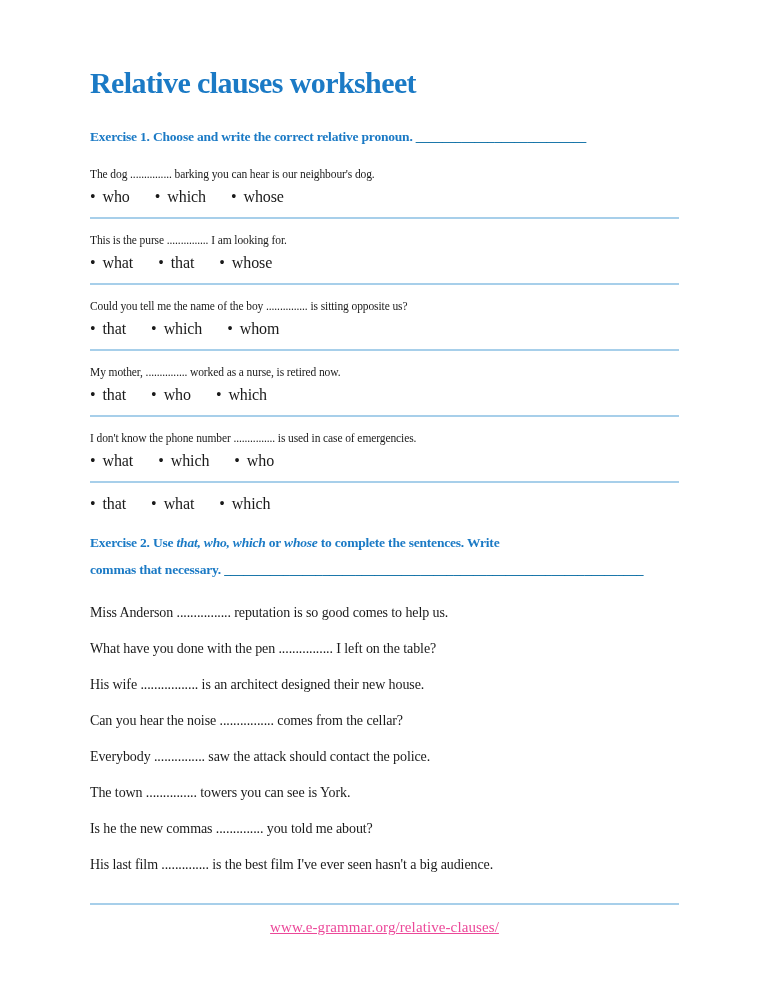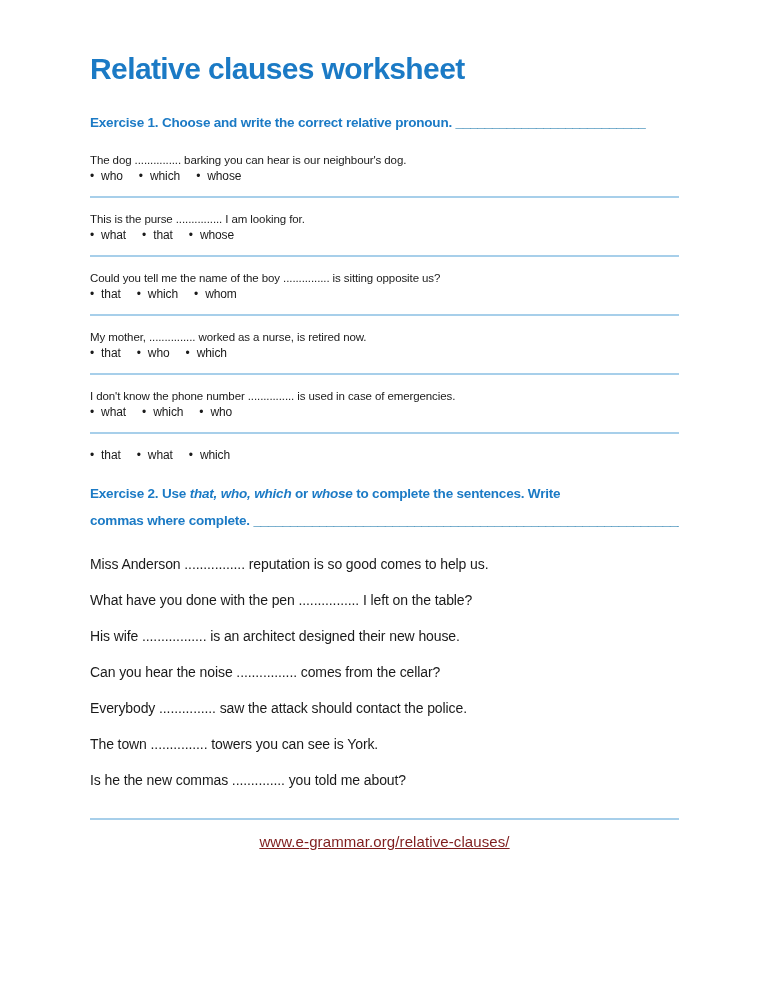--- a/index.html
+++ b/index.html
@@ -1,21 +1,21 @@
 <!DOCTYPE html>
 <html><head>
 <meta charset="utf-8">
 <style>
   html, body { margin: 0; padding: 0; background: #ffffff; }
   body {
     width: 768px; height: 994px; overflow: hidden;
     font-family: "Liberation Sans", sans-serif;
     color: #1a1a1a;
   }
-  .page { padding: 54px 89px 0 90px; }
+  .page { padding: 68px 89px 0 90px; font-family: Liberation Serif, serif; }
 
   h1.title {
     font-size: 30px; font-weight: bold; color: #1b7ac5;
     margin: 0; letter-spacing: -0.6px; line-height: 30px;
   }
 
   .ex-heading {
     font-size: 13.5px; font-weight: bold; color: #1b7ac5;
     margin: 30px 0 0 0; letter-spacing: -0.2px;
     white-space: nowrap; overflow: hidden; line-height: 17px;
@@ -24,22 +24,22 @@
   .ex-heading em { font-style: italic; }
 
   .ex2-heading { margin-top: 18px; line-height: 27px; }
 
   .q { margin: 0; }
   .q-first { margin-top: 22px; }
   .q-sentence {
     margin: 0; font-size: 11.5px; line-height: 14px; letter-spacing: -0.1px;
   }
   .q-options {
-    margin-top: 2px; font-size: 12px; line-height: 14px;
-    display: flex; column-gap: 16px; letter-spacing: -0.1px;
+    margin-top: 9px; font-size: 16px; line-height: 14px;
+    display: flex; column-gap: 25px; letter-spacing: -0.1px;
   }
   .opt { white-space: nowrap; }
   .opt .bullet { margin-right: 7px; }
 
   hr.sep {
     border: none; border-top: 2px solid #a7cfea;
     margin: 13px 0 14px 0;
   }
 
   .s {
@@ -47,21 +47,21 @@
     letter-spacing: -0.1px;
   }
   .s-first { margin-top: 23px; }
 
   hr.footer-sep {
     border: none; border-top: 2px solid #a7cfea;
     margin: 31px 0 0 0;
   }
   .footer { text-align: center; margin-top: 13px; }
   .footer a {
-    color: #7f1d1d; text-decoration: underline;
+    color: #ec4899; text-decoration: underline;
     font-size: 15px; letter-spacing: 0.1px;
   }
 </style>
 </head>
 <body>
 
 <div class="page">
 
   <h1 class="title">Relative clauses worksheet</h1>
 
@@ -122,30 +122,31 @@
     <div class="q">
       <div class="q-options">
         <span class="opt"><span class="bullet">•</span><span>that</span></span>
         <span class="opt"><span class="bullet">•</span><span>what</span></span>
         <span class="opt"><span class="bullet">•</span><span>which</span></span>
       </div>
     </div>
 
   </section>
 
-  <h2 class="ex-heading ex2-heading"><span>Exercise 2. Use </span><em>that, who, which</em><span> or </span><em>whose</em><span> to complete the sentences. Write</span><br><span>commas where complete. </span><span class="blank">________________________________________________________________</span></h2>
+  <h2 class="ex-heading ex2-heading"><span>Exercise 2. Use </span><em>that, who, which</em><span> or </span><em>whose</em><span> to complete the sentences. Write</span><br><span>commas that necessary. </span><span class="blank">________________________________________________________________</span></h2>
 
   <section>
     <p class="s s-first">Miss Anderson ................ reputation is so good comes to help us.</p>
     <p class="s">What have you done with the pen ................ I left on the table?</p>
     <p class="s">His wife ................. is an architect designed their new house.</p>
     <p class="s">Can you hear the noise ................ comes from the cellar?</p>
     <p class="s">Everybody ............... saw the attack should contact the police.</p>
     <p class="s">The town ............... towers you can see is York.</p>
     <p class="s">Is he the new commas .............. you told me about?</p>
+    <p class="s">His last film .............. is the best film I've ever seen hasn't a big audience.</p>
   </section>
 
   <hr class="footer-sep">
 
   <div class="footer">
     <a href="#">www.e-grammar.org/relative-clauses/</a>
   </div>
 
 </div>
 

